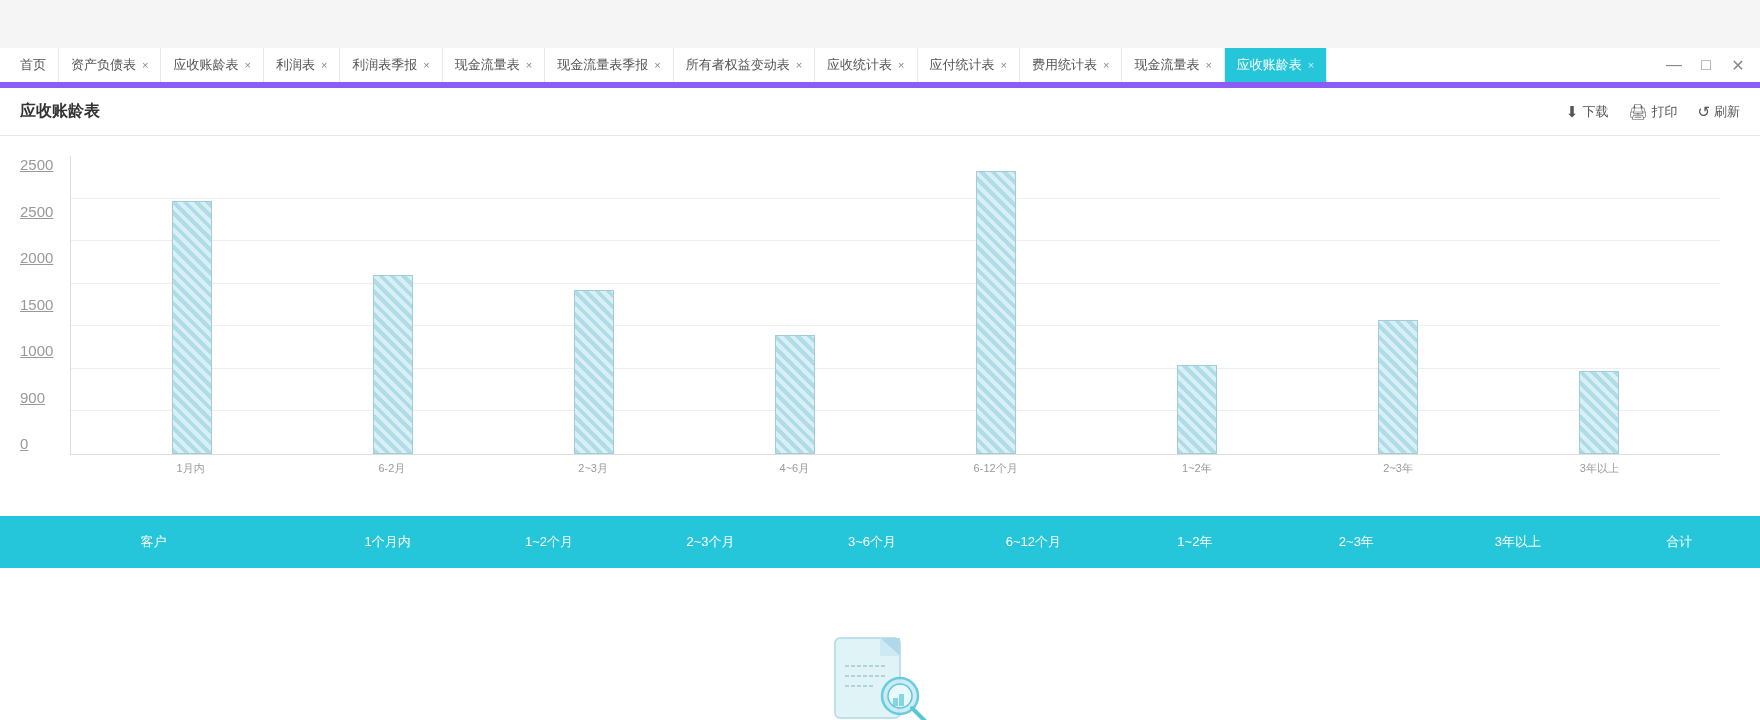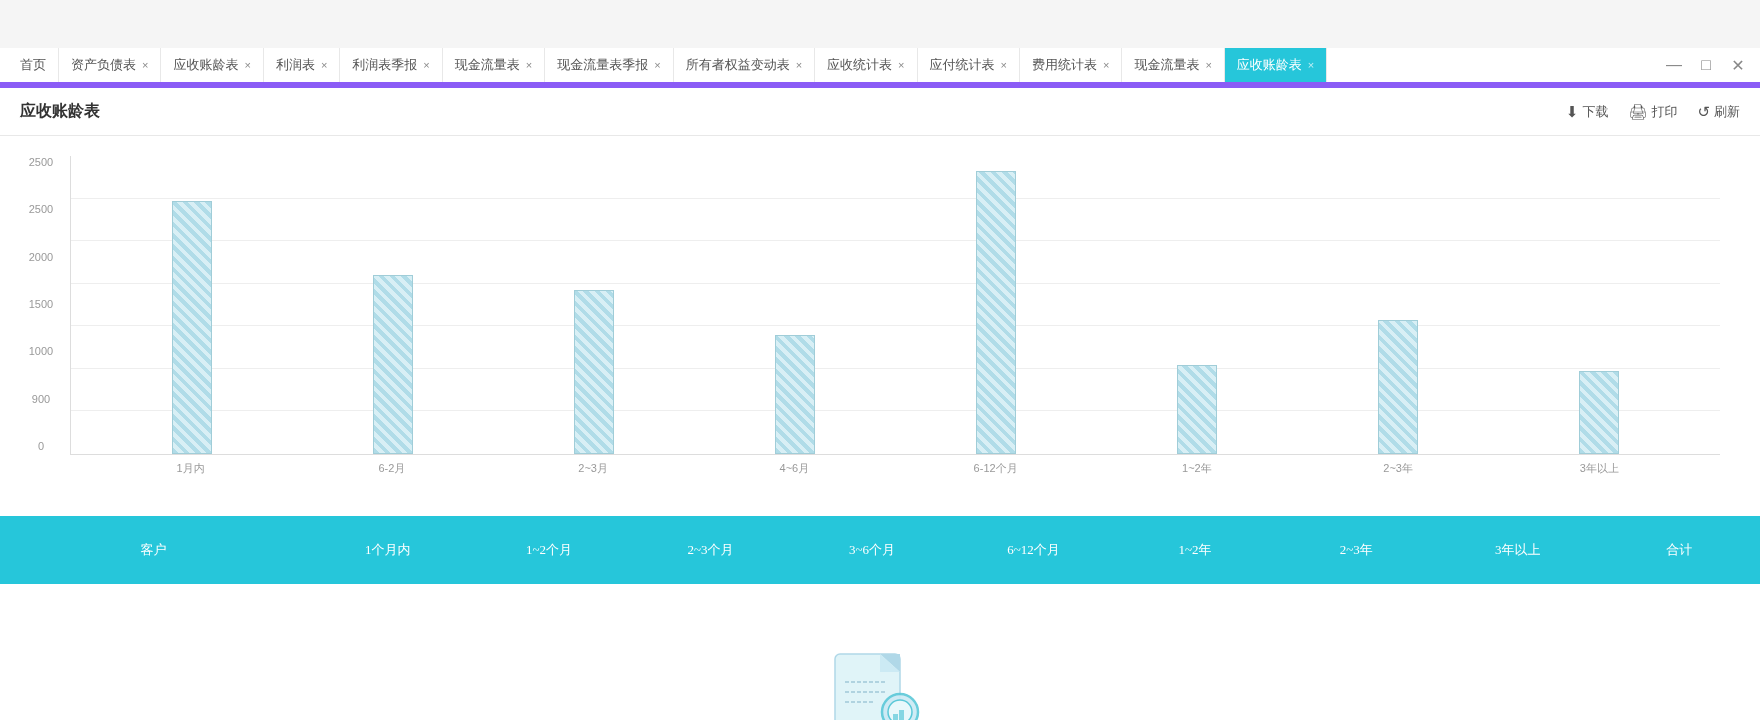--- a/index.html
+++ b/index.html
@@ -108,23 +108,24 @@
     }
     .y-axis {
       display: flex;
       flex-direction: column-reverse;
       justify-content: space-between;
       width: 50px;
       padding-right: 8px;
       padding-bottom: 24px;
     }
     .y-label {
-      font-size: 11px;
+      font-size: 15px;
       color: #999;
-      text-align: center;
+      text-align: left;
+      text-decoration: underline;
     }
     .chart-body {
       flex: 1;
       position: relative;
       display: flex;
       flex-direction: column;
     }
     .grid-lines {
       flex: 1;
       position: relative;
@@ -177,23 +178,22 @@
       text-align: center;
       font-size: 11px;
       color: #999;
     }
 
     
     .table-header {
       display: flex;
       background: #26c6da;
       color: #fff;
-      height: 68px;
-      align-items: center;
-      font-family: Liberation Serif, serif;
+      height: 52px;
+      align-items: center;
     }
     .th-cell {
       flex: 1;
       text-align: center;
       font-size: 13px;
       font-weight: 500;
       padding: 0 8px;
     }
     .th-cell:first-child {
       flex: 2;

